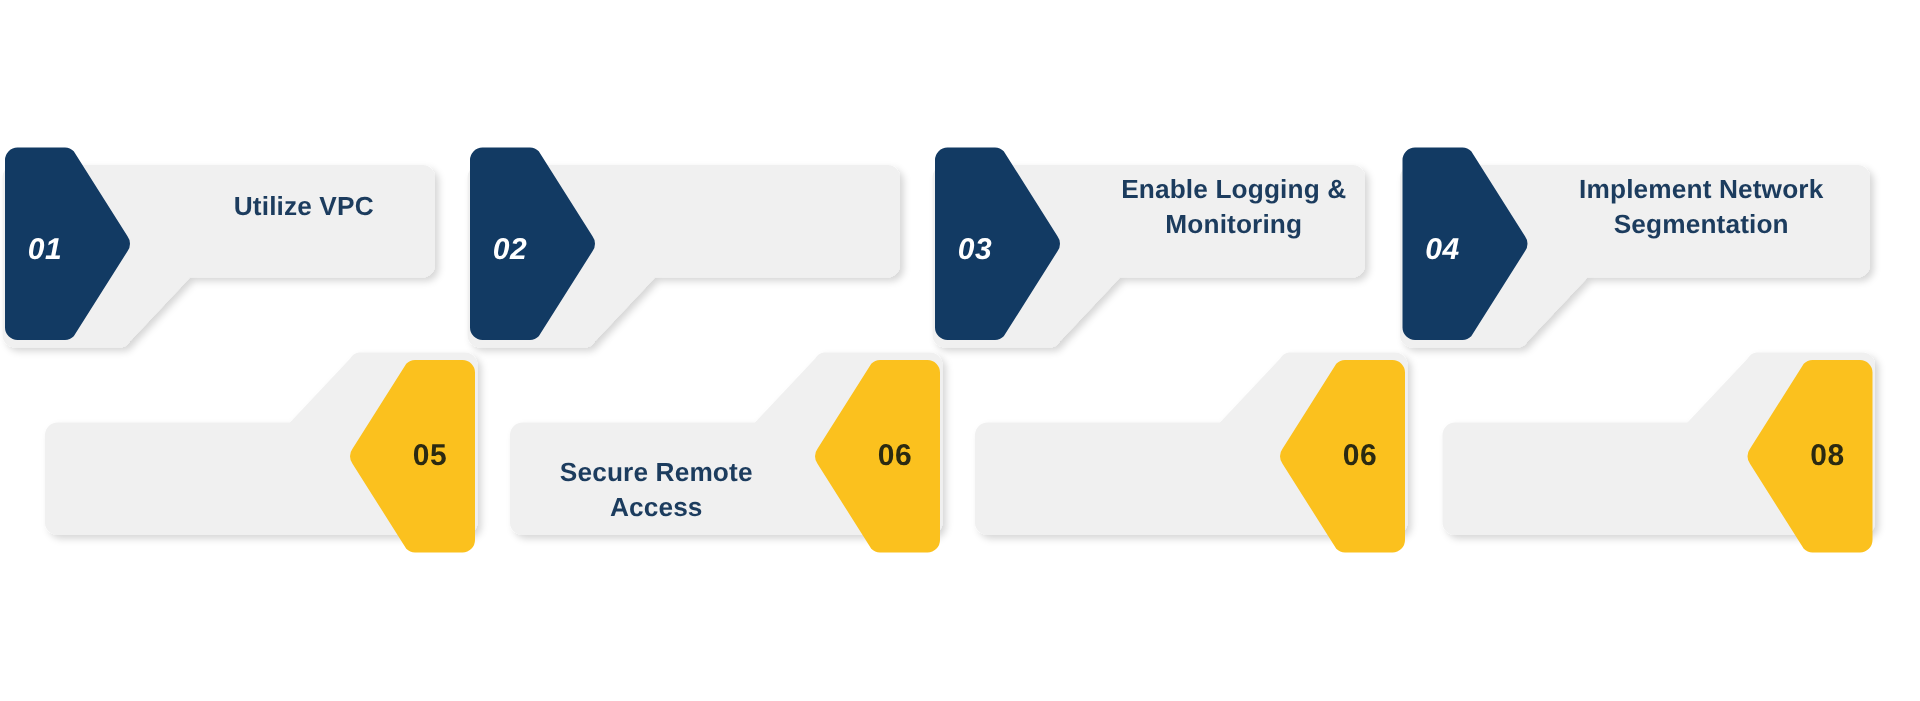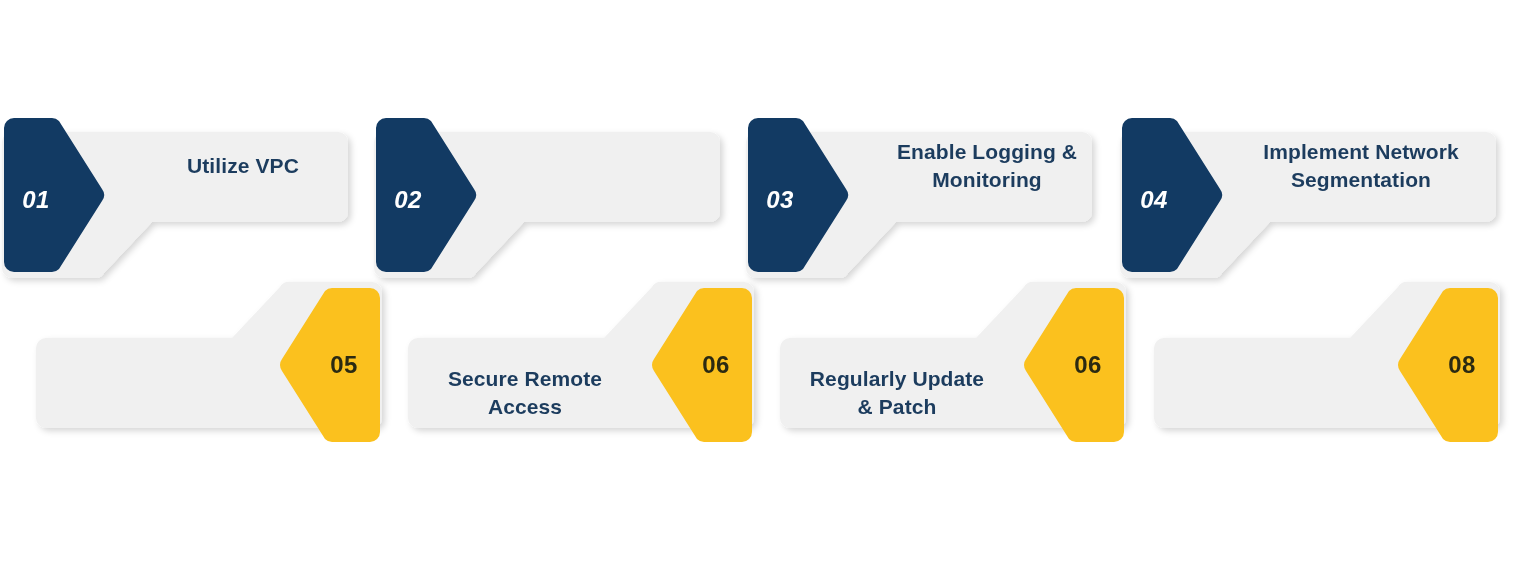--- a/index.html
+++ b/index.html
@@ -185,22 +185,20 @@
       <svg viewBox="0 0 384 175" xmlns="http://www.w3.org/2000/svg">
         <defs>
           <filter id="sh7" x="-20%" y="-20%" width="150%" height="150%">
             <feDropShadow dx="3" dy="3" stdDeviation="3" flood-color="#000000" flood-opacity="0.16"></feDropShadow>
           </filter>
         </defs>
         <path filter="url(#sh7)" fill="#f0f0f0" d="M 287,7 H 372 a 10,10 0 0 1 10,10 V 143 a 10,10 0 0 1 -10,10 H 46 a 10,10 0 0 1 -10,-10 V 73 a 10,10 0 0 1 10,-10 H 232 L 280,12 a 10,10 0 0 1 7,-5 Z"></path>
         <path fill="#fbc11e" d="M 370,13 H 332 a 10,10 0 0 0 -7,3 L 282,84 a 10,10 0 0 0 0,12 l 43,68 a 10,10 0 0 0 7,3 h 38 a 10,10 0 0 0 10,-10 V 23 a 10,10 0 0 0 -10,-10 Z"></path>
       </svg>
       <div class="num">06</div>
-      <div class="label">Regularly Update
-&amp; Patch</div>
     </div>
 
   </div>
 
   <div class="column" style="left:1118px;">
 
     <div class="step top">
       <svg viewBox="0 0 384 175" xmlns="http://www.w3.org/2000/svg">
         <defs>
           <filter id="sh4" x="-20%" y="-20%" width="150%" height="150%">

